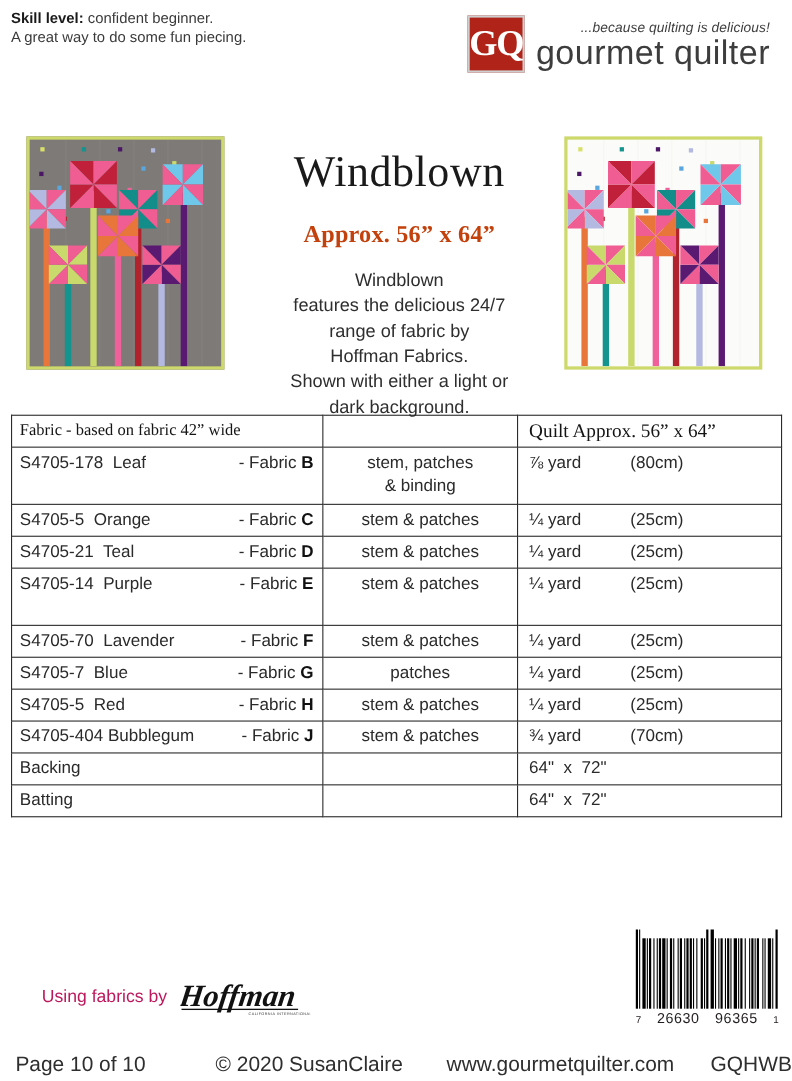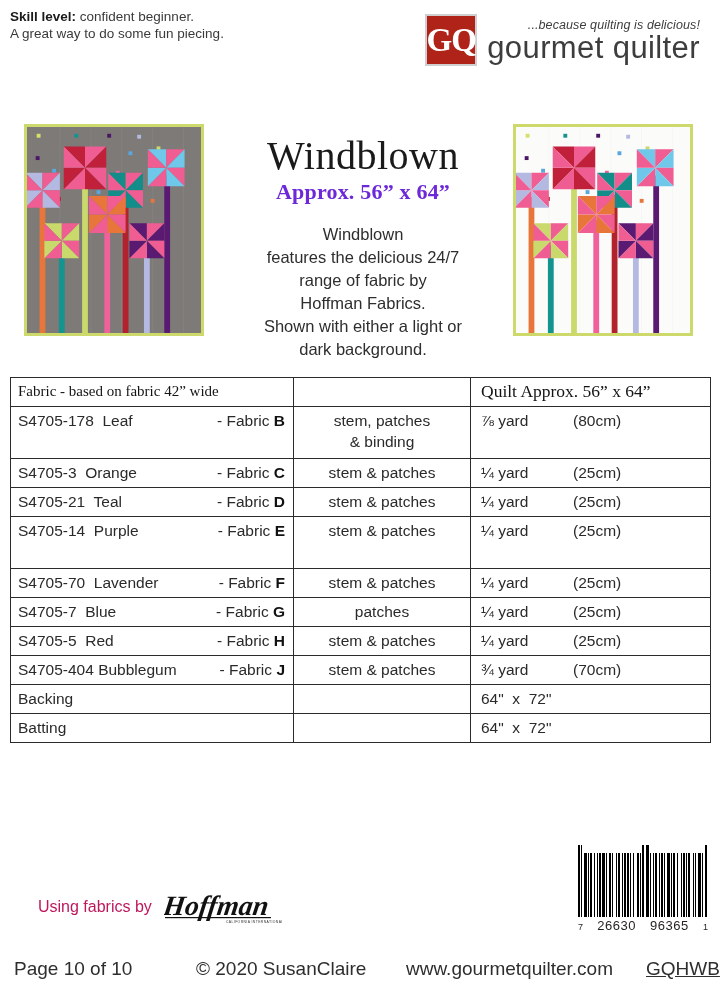--- a/index.html
+++ b/index.html
@@ -52,22 +52,22 @@
 
   
   #center-block { position:absolute; left:218px; top:134px; width:290px; text-align:center; }
   #pattern-title {
     font-family:"Liberation Serif", serif;
     font-size:40px; line-height:44px; color:#1a1a1a;
     font-weight:400; letter-spacing:0.5px;
   }
   #pattern-size {
     font-family:"Liberation Serif", serif;
-    font-size:22px; line-height:26px; color:#6d28d9;
-    font-weight:bold; margin-top:1px; letter-spacing:0.2px;
+    font-size:22px; line-height:26px; color:#c2410c;
+    font-weight:bold; margin-top:22px; letter-spacing:0.2px;
   }
   #pattern-desc {
     font-size:16.5px; line-height:23px; color:#2e2e2e;
     margin-top:18px;
   }
 
   
   #fabric-table {
     position:absolute; left:10px; top:377px;
     width:700px;
@@ -128,21 +128,21 @@
     font-family:"Liberation Sans", sans-serif; margin-top:1px;
   }
   #barcode-digits .small { font-size:9px; }
   #barcode-digits .big { font-size:13px; letter-spacing:0.5px; }
 
   #footer-bar { position:absolute; left:0; top:958px; width:720px; height:22px; }
   .foot { position:absolute; font-size:19px; color:#2e2e2e; top:0; }
   #foot-page  { left:14px; }
   #foot-copy  { left:196px;text-align:center; }
   #foot-url   { left:406px; }
-  #foot-code  { left:646px;text-decoration:underline; }
+  #foot-code  { left:646px; }
 </style>
 </head>
 <body>
 
 <div id="skill-block">
   <div id="skill-line1"><b>Skill level:</b><span> confident beginner.</span></div>
   <div id="skill-line2">A great way to do some fun piecing.</div>
 </div>
 
 <div id="logo-block">
@@ -420,21 +420,21 @@
         <td class="amt-cell">
           <div class="amt-row">
             <span class="amt-yd">⅞ yard</span>
             <span class="amt-m">(80cm)</span>
           </div>
         </td>
       </tr>
       <tr>
         <td class="fab-cell">
           <div class="fab-line">
-            <span class="fab-name">S4705-3  Orange</span>
+            <span class="fab-name">S4705-5  Orange</span>
             <span class="fab-tag">- Fabric <b>C</b></span>
           </div>
         </td>
         <td class="use-cell" style="white-space: pre-line;">stem &amp; patches</td>
         <td class="amt-cell">
           <div class="amt-row">
             <span class="amt-yd">¼ yard</span>
             <span class="amt-m">(25cm)</span>
           </div>
         </td>

